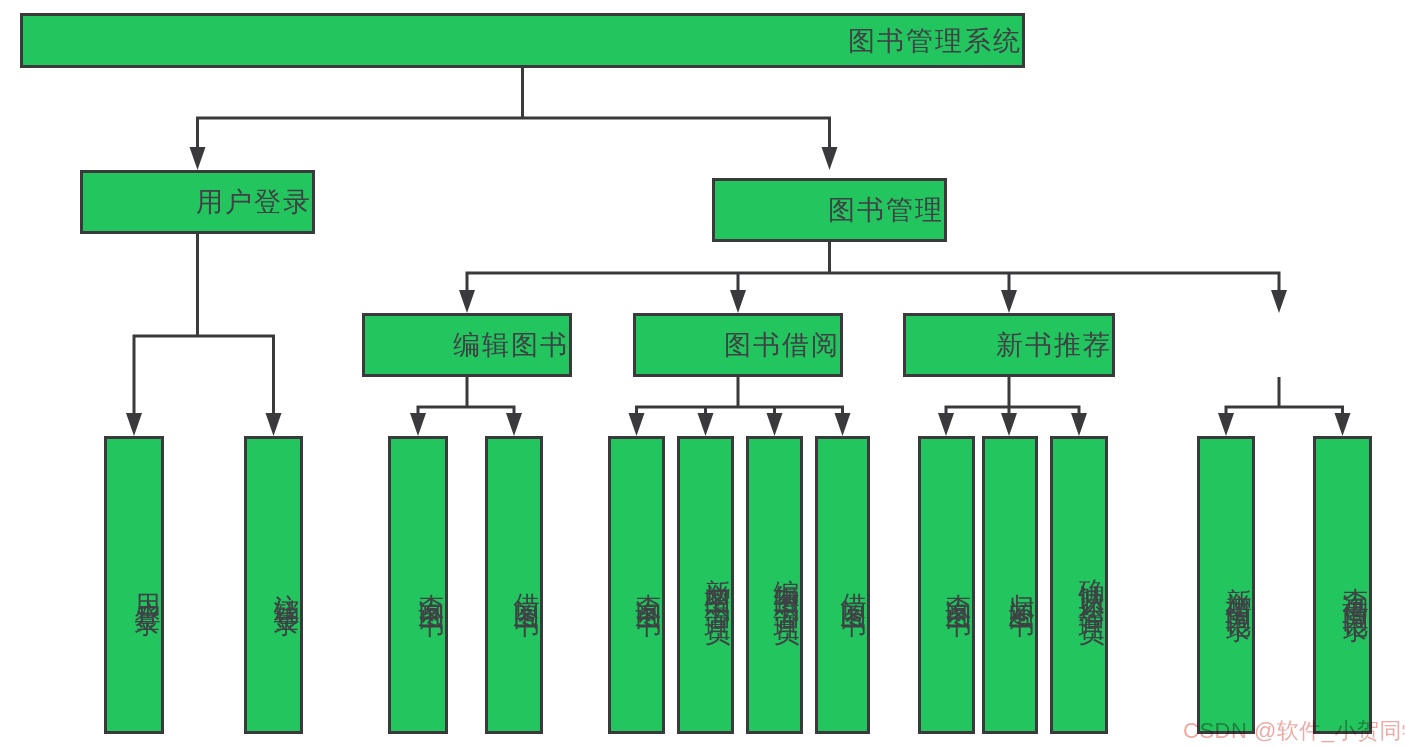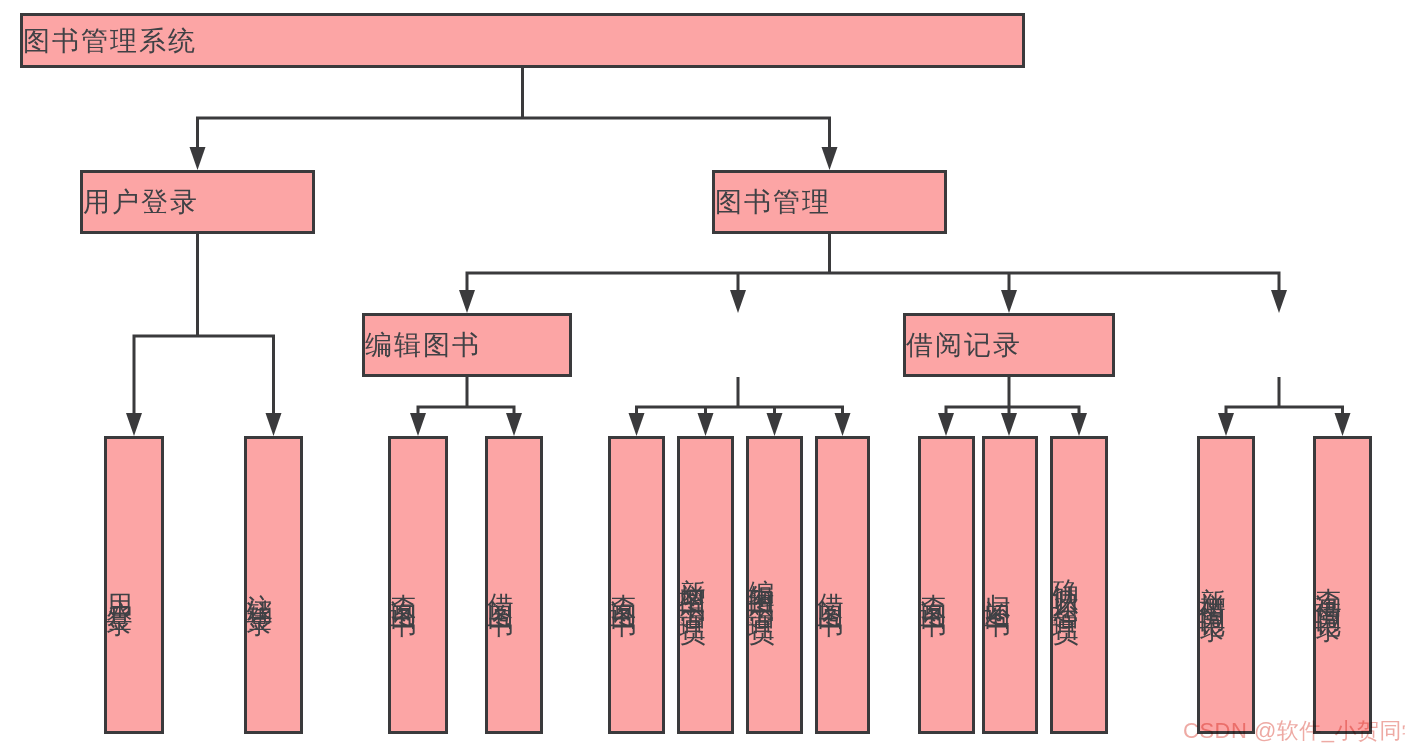--- a/index.html
+++ b/index.html
@@ -13,22 +13,22 @@
     width:1405px;height:747px;
     background:#ffffff;
     overflow:hidden;
     font-family:"Liberation Sans","DejaVu Sans",sans-serif;
   }
   #wires{position:absolute;left:0;top:0;width:1405px;height:747px;color:var(--line);}
   .node{
     position:absolute;
     box-sizing:border-box;
     border:3px solid var(--line);
-    background:#fca5a5;
-    display:flex;align-items:center;justify-content:flex-start;
+    background:#22c55e;
+    display:flex;align-items:center;justify-content:flex-end;
     color:var(--text);
   }
   .h-label{
     font-size:27px;
     letter-spacing:2px;
     white-space:nowrap;
   }
   .leaf{z-index:1;}
   .v-label{
     writing-mode:vertical-rl;
@@ -100,29 +100,32 @@
     </g>
   </svg>
 
   <div class="node" style="left:20px;top:13px;width:1005px;height:55px">
     <span class="h-label">图书管理系统</span>
   </div>
 
   <div class="node" style="left:80px;top:170px;width:235px;height:64px">
     <span class="h-label">用户登录</span>
   </div>
-  <div class="node" style="left:712px;top:170px;width:235px;height:64px">
+  <div class="node" style="left:712px;top:178px;width:235px;height:64px">
     <span class="h-label">图书管理</span>
   </div>
 
   <div class="node" style="left:362px;top:313px;width:210px;height:64px">
     <span class="h-label">编辑图书</span>
   </div>
+  <div class="node" style="left:633px;top:313px;width:210px;height:64px">
+    <span class="h-label">图书借阅</span>
+  </div>
   <div class="node" style="left:903px;top:313px;width:212px;height:64px">
-    <span class="h-label">借阅记录</span>
+    <span class="h-label">新书推荐</span>
   </div>
 
   <div class="node leaf" style="left:104px;top:436px;width:60px;height:298px">
     <span class="v-label">用户登录</span>
   </div>
   <div class="node leaf" style="left:244px;top:436px;width:59px;height:298px">
     <span class="v-label">注销登录</span>
   </div>
 
   <div class="node leaf" style="left:388px;top:436px;width:60px;height:298px">

